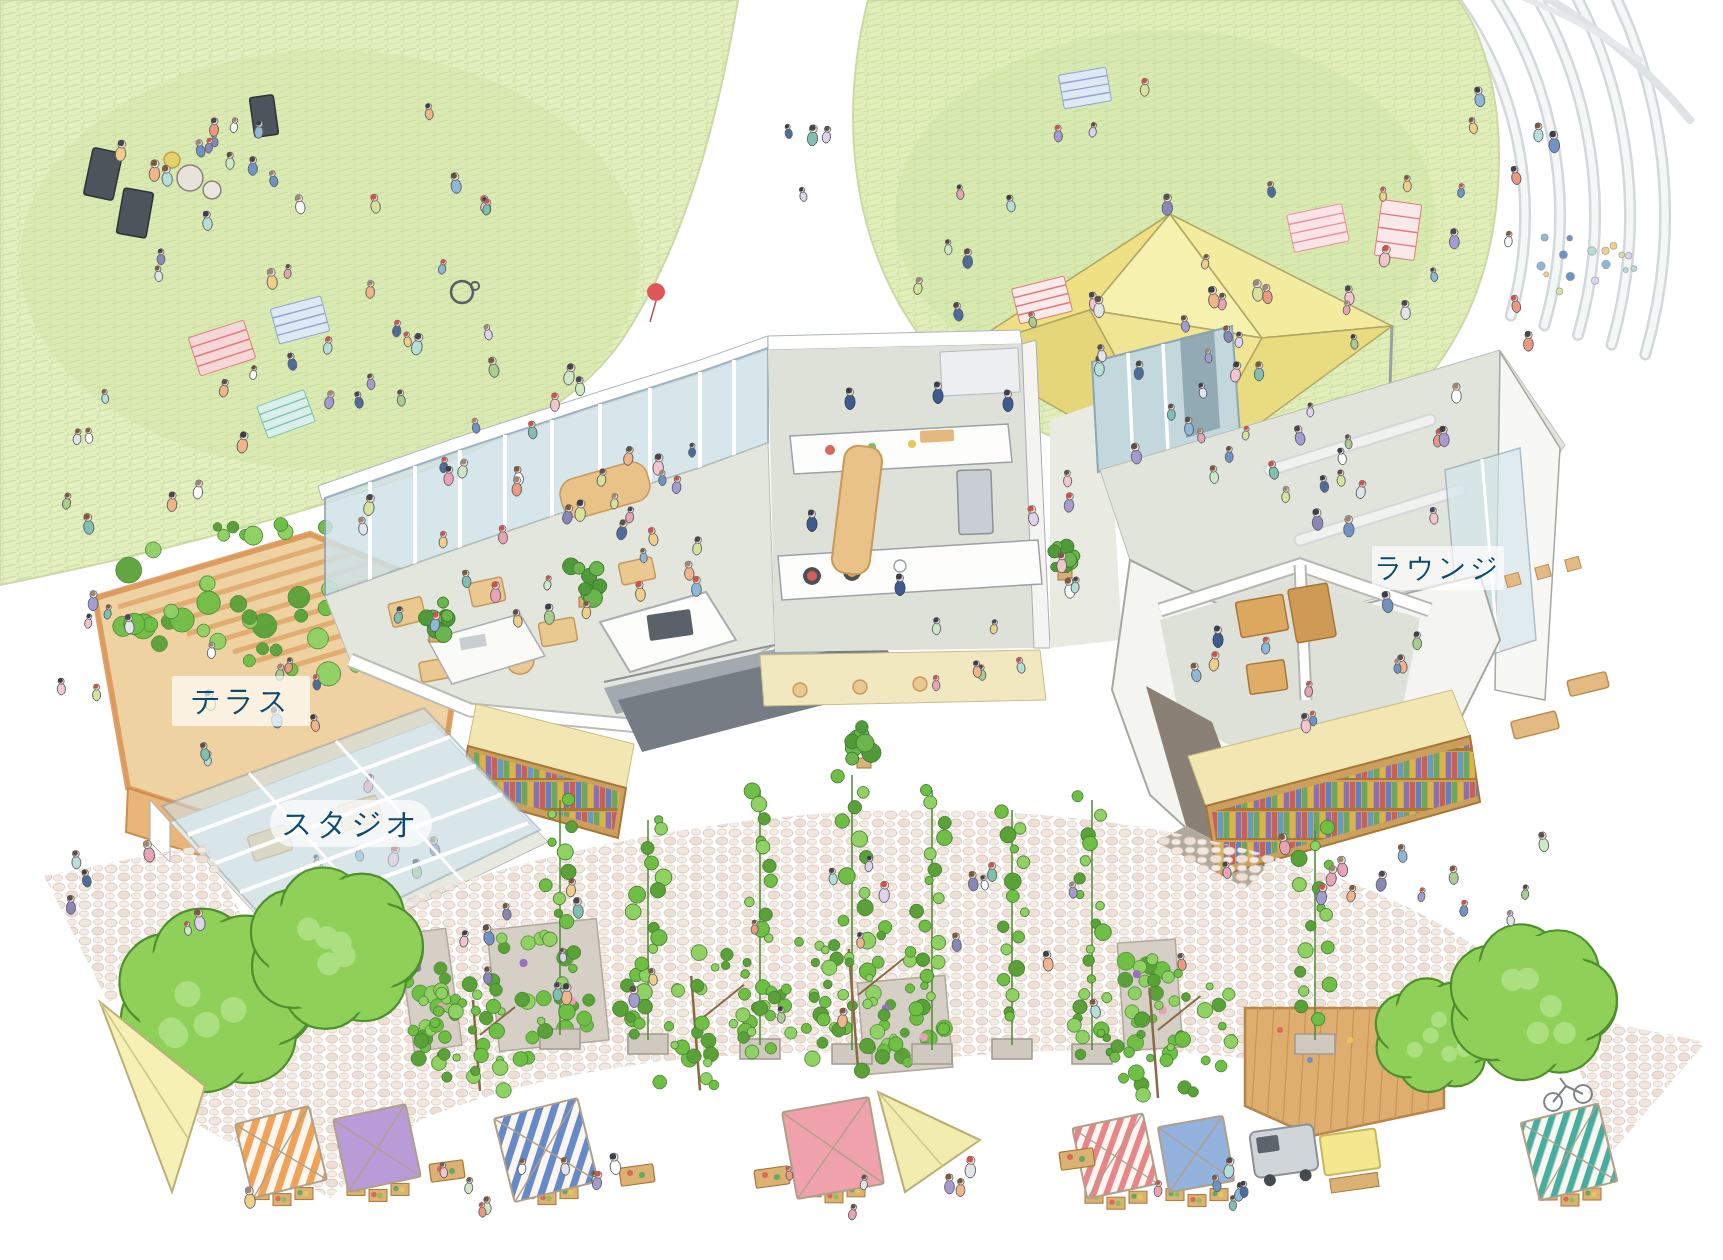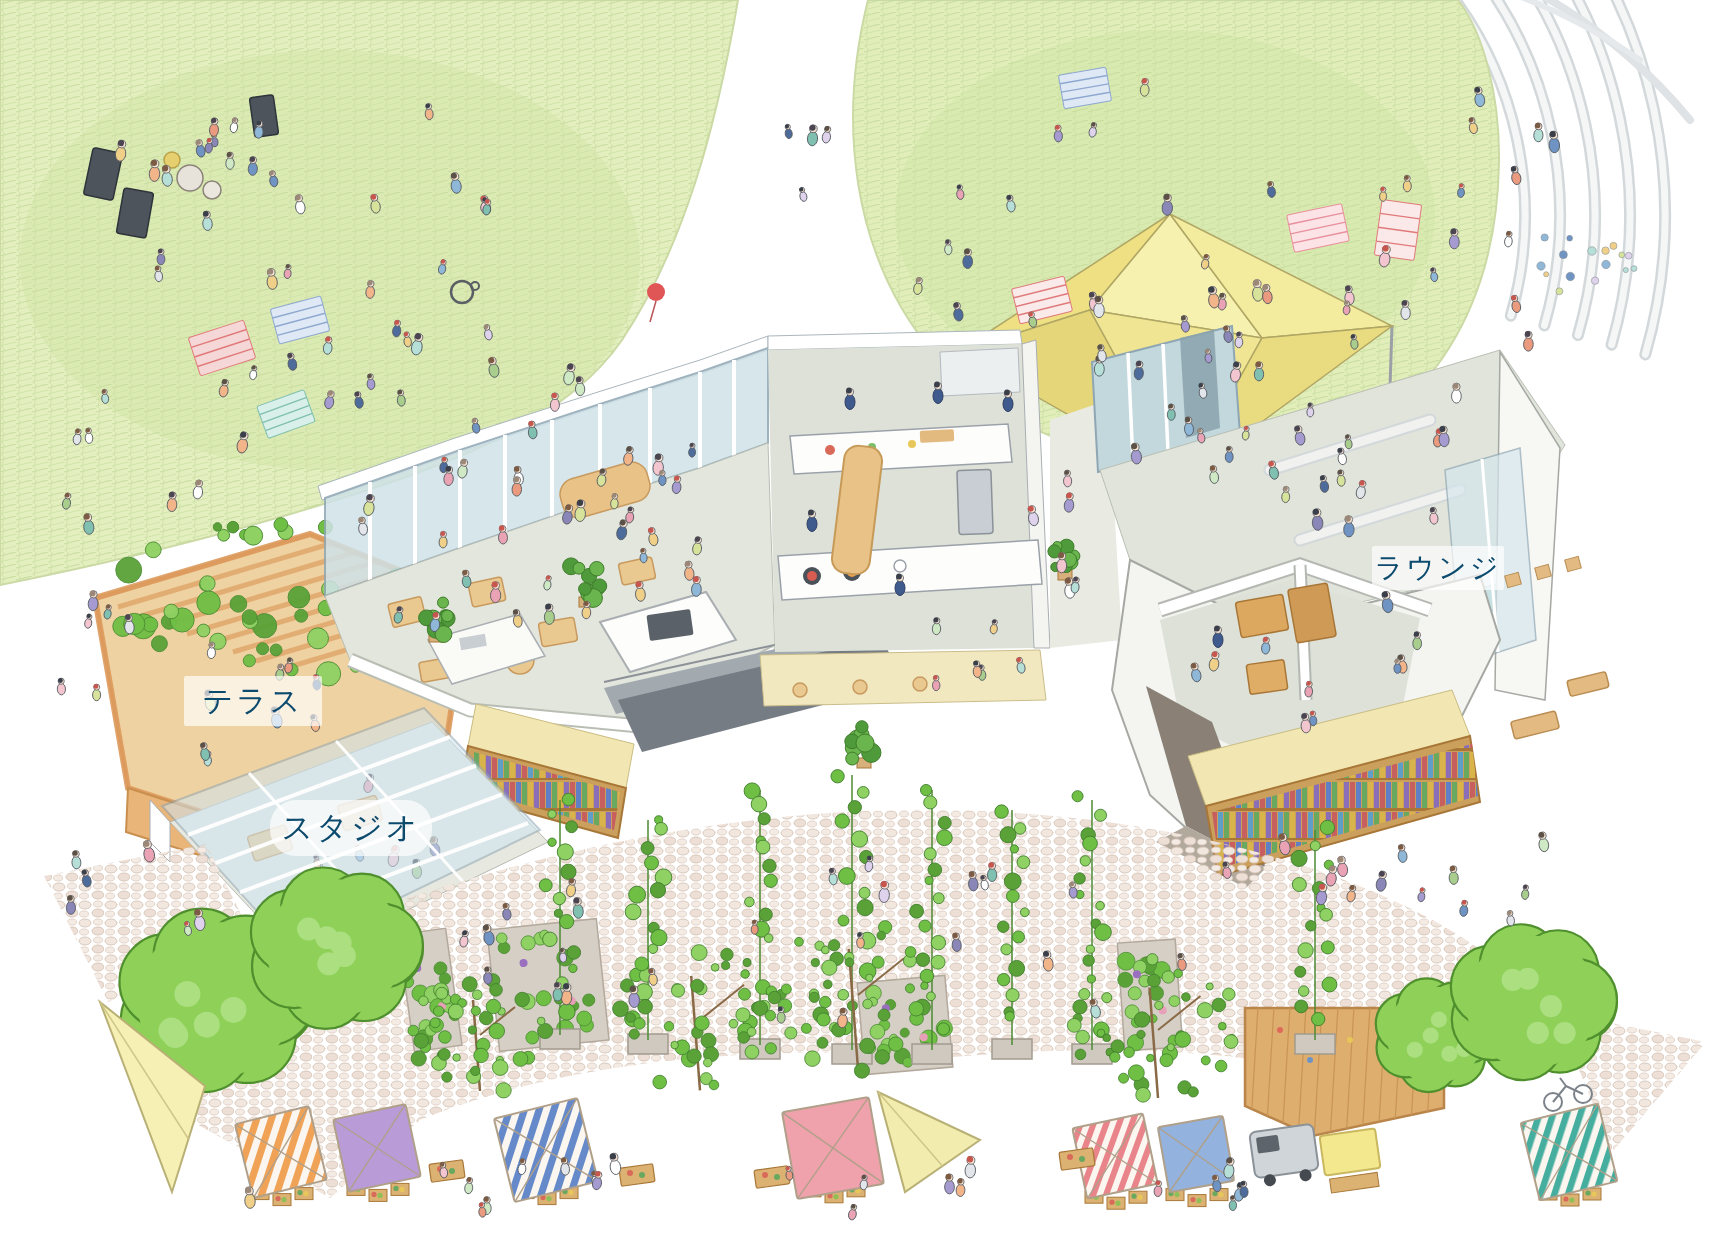--- a/index.html
+++ b/index.html
@@ -2,22 +2,22 @@
 <html><head>
 <meta charset="utf-8">
 <style>
   html,body{margin:0;padding:0;background:#ffffff;}
   .stage{position:relative;width:1723px;height:1260px;background:#ffffff;overflow:hidden;
          font-family:"DejaVu Sans","Liberation Sans",sans-serif;}
   svg{position:absolute;left:0;top:0;}
   .area-label{position:absolute;display:flex;align-items:center;justify-content:center;
     background:rgba(255,255,255,0.68);color:#0c4a6e;letter-spacing:3px;font-weight:500;
     font-family:"DejaVu Sans","Liberation Sans",sans-serif;border-radius:2px;}
-  #label-terrace{left:184px;top:676px;width:138px;height:50px;font-size:30px;}
-  #label-studio{left:270px;top:800px;width:162px;height:56px;font-size:31px;border-radius:26px;}
+  #label-terrace{left:172px;top:676px;width:138px;height:50px;font-size:30px;}
+  #label-studio{left:270px;top:800px;width:162px;height:47px;font-size:31px;border-radius:26px;}
   #label-lounge{left:1372px;top:546px;width:132px;height:44px;font-size:28px;}
 </style>
 </head>
 <body>
 
 <div class="stage">
 <svg id="scene" width="1723" height="1260" viewBox="0 0 1723 1260">
   <defs>
     <pattern id="grass" width="16" height="12" patternUnits="userSpaceOnUse">
       <path d="M0,4 L16,0" stroke="#c4db9b" stroke-width="1.2" fill="none"></path>

